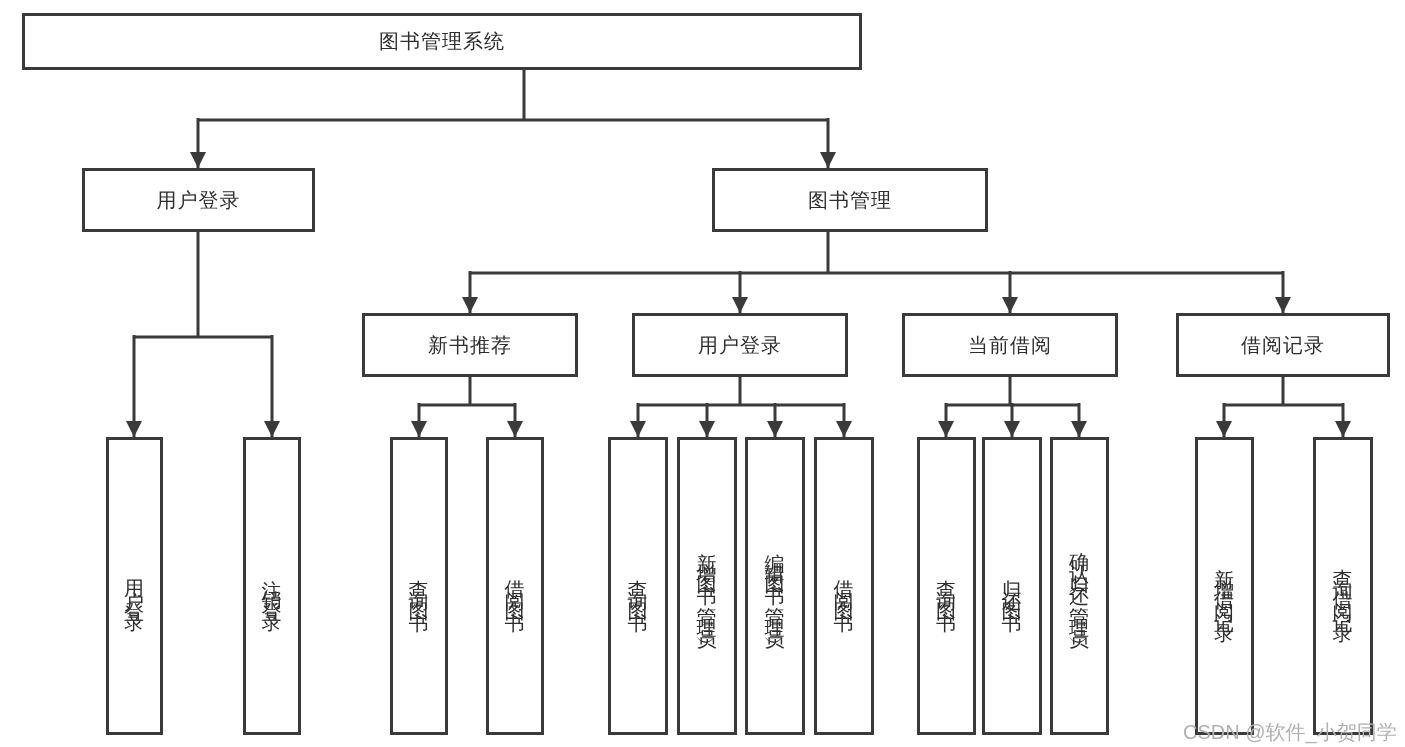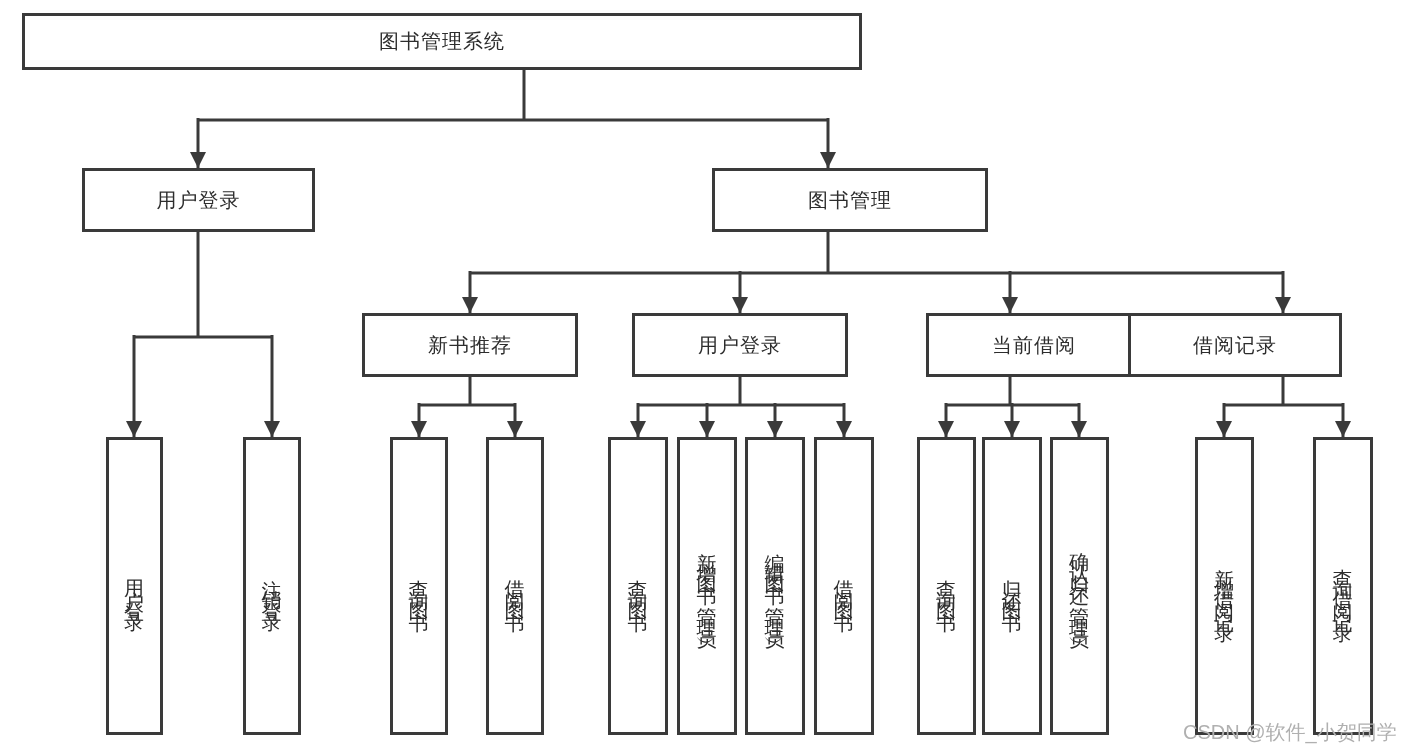--- a/index.html
+++ b/index.html
@@ -51,22 +51,22 @@
     white-space:nowrap;
   }
   
   .n-root{left:22px;top:13px;width:840px;height:57px;}
   
   .n-user-login{left:82px;top:168px;width:233px;height:64px;}
   .n-book-mgmt{left:712px;top:168px;width:276px;height:64px;}
   
   .n-new-book{left:362px;top:313px;width:216px;height:64px;text-align:center;}
   .n-borrow{left:632px;top:313px;width:216px;height:64px;}
-  .n-current{left:902px;top:313px;width:216px;height:64px;margin-left:24px;}
-  .n-record{left:1128px;top:313px;width:214px;height:64px;}
+  .n-current{left:902px;top:313px;width:216px;height:64px;}
+  .n-record{left:1176px;top:313px;width:214px;height:64px;}
   
   .lA1{left:106px;width:57px;}
   .lA2{left:243px;width:58px;}
   .lB1{left:390px;width:58px;}
   .lB2{left:486px;width:58px;}
   .lC1{left:608px;width:60px;}
   .lC2{left:677px;width:60px;}
   .lC3{left:745px;width:60px;}
   .lC4{left:814px;width:60px;}
   .lD1{left:917px;width:59px;}

